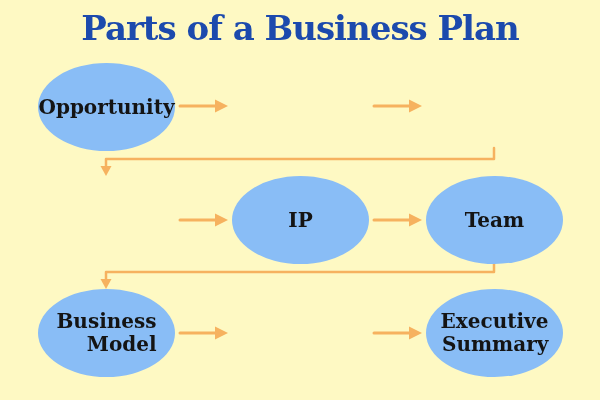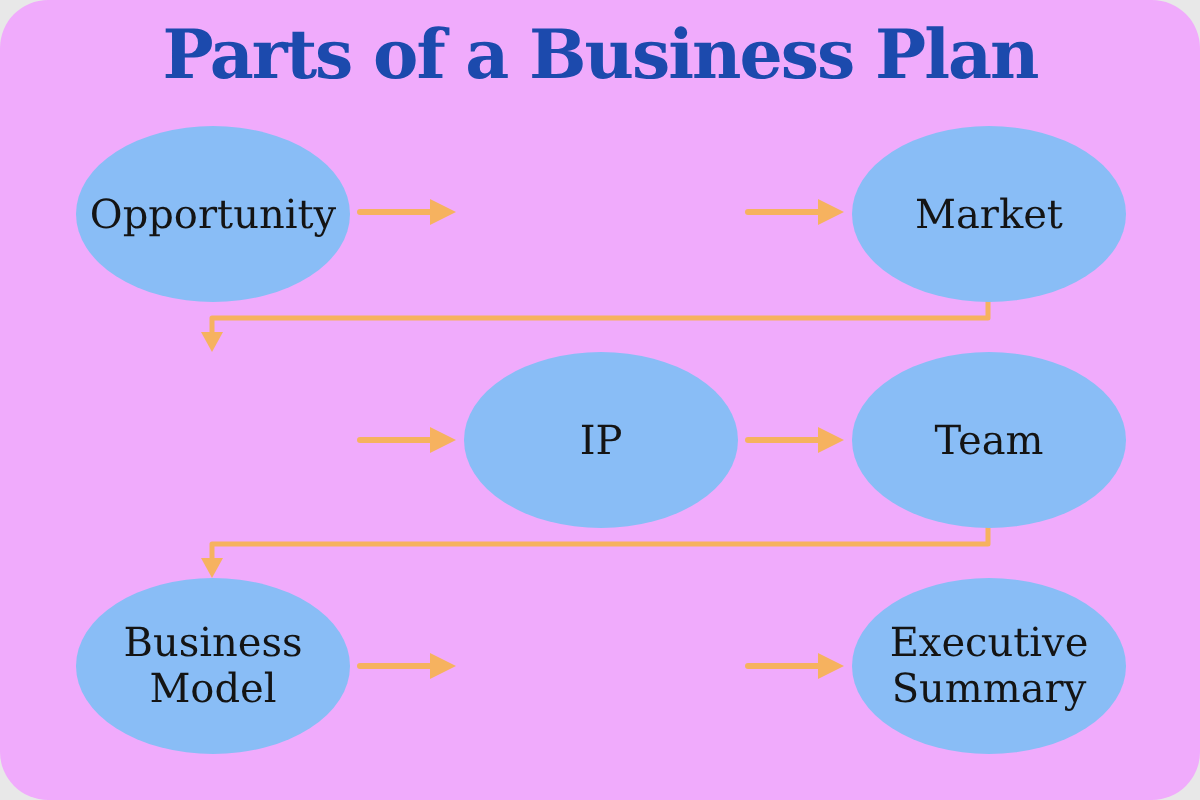--- a/index.html
+++ b/index.html
@@ -19,32 +19,32 @@
     stroke:var(--arrow-color,#F6B25F);fill:none;
     stroke-linecap:round;stroke-linejoin:round;
   }
   .connectors polygon{fill:var(--arrow-color,#F6B25F);}
   .node{
     position:absolute;width:137px;height:88px;border-radius:50%;
     background:var(--ellipse-color,#89BDF6);
     display:flex;align-items:center;justify-content:center;
   }
   .node span{
-    white-space:pre-line;text-align:center;
-    font-weight:normal;font-size:20px;line-height:1.15;
+    white-space:pre-line;text-align:right;
+    font-weight:bold;font-size:20px;line-height:1.15;
     color:var(--node-text-color,#141414);
   }
   
   .r1{top:63px;} .r2{top:176px;} .r3{top:289px;}
   .c1{left:38px;} .c2{left:232px;} .c3{left:426px;}
 </style>
 </head>
 <body>
 
-<div class="canvas" style="--title-color: #1C4AAD; --ellipse-color: #89BDF6; --node-text-color: #141414; --arrow-color: #F6B25F; background: #f0abfc; border-radius: 24px;">
+<div class="canvas" style="--title-color: #1C4AAD; --ellipse-color: #89BDF6; --node-text-color: #141414; --arrow-color: #F6B25F; background: #fef9c3;">
 
   <h1 class="title">Parts of a Business Plan</h1>
 
   <svg class="connectors" width="600" height="400" viewBox="0 0 600 400">
 
     <g>
       <line x1="180" y1="106" x2="215" y2="106" stroke-width="3"></line>
       <polygon points="215,99.5 228,106 215,112.5"></polygon>
     </g>
     <g>
@@ -77,23 +77,20 @@
     </g>
     <g>
       <line x1="374" y1="333" x2="409" y2="333" stroke-width="3"></line>
       <polygon points="409,326.5 422,333 409,339.5"></polygon>
     </g>
   </svg>
 
   <div class="node r1 c1">
     <span>Opportunity</span>
   </div>
-  <div class="node r1 c3">
-    <span>Market</span>
-  </div>
   <div class="node r2 c3">
     <span>Team</span>
   </div>
   <div class="node r2 c2">
     <span>IP</span>
   </div>
   <div class="node r3 c1">
     <span>Business
 Model</span>
   </div>

